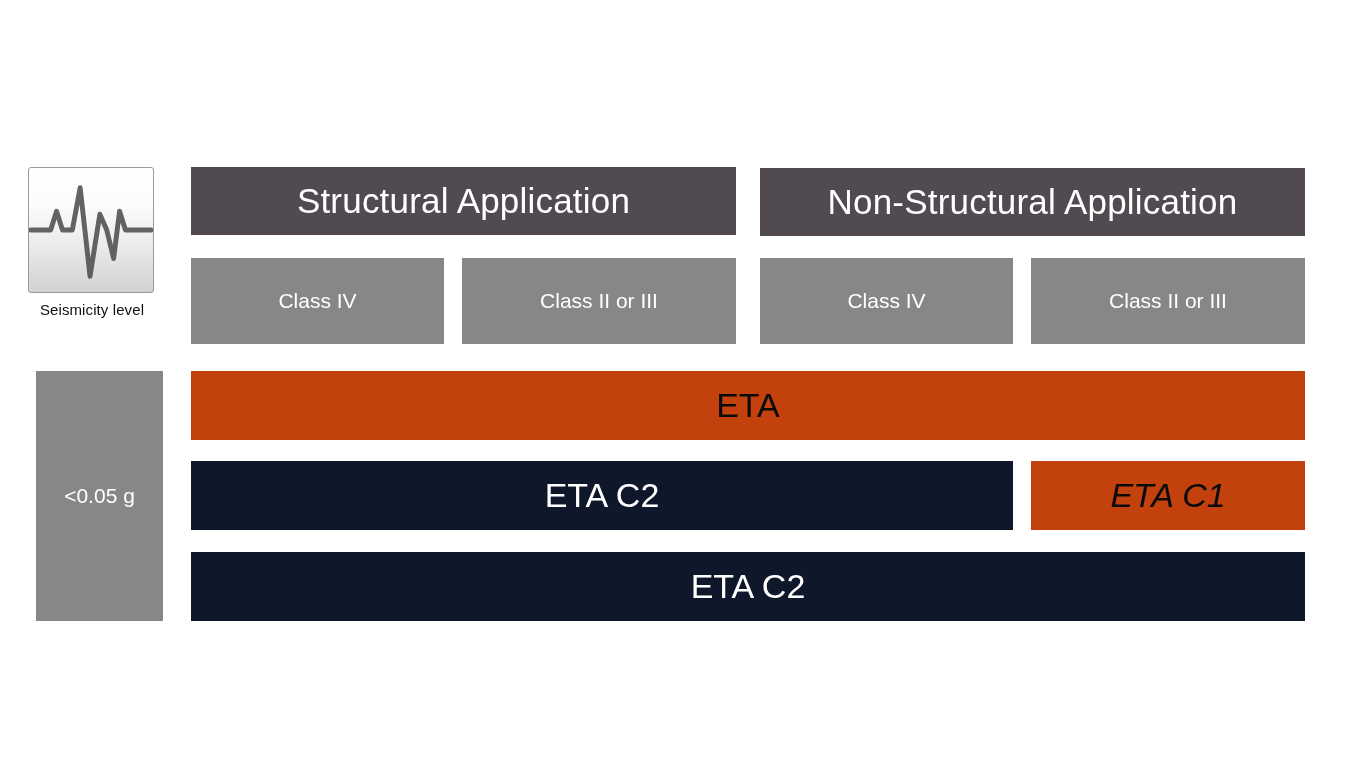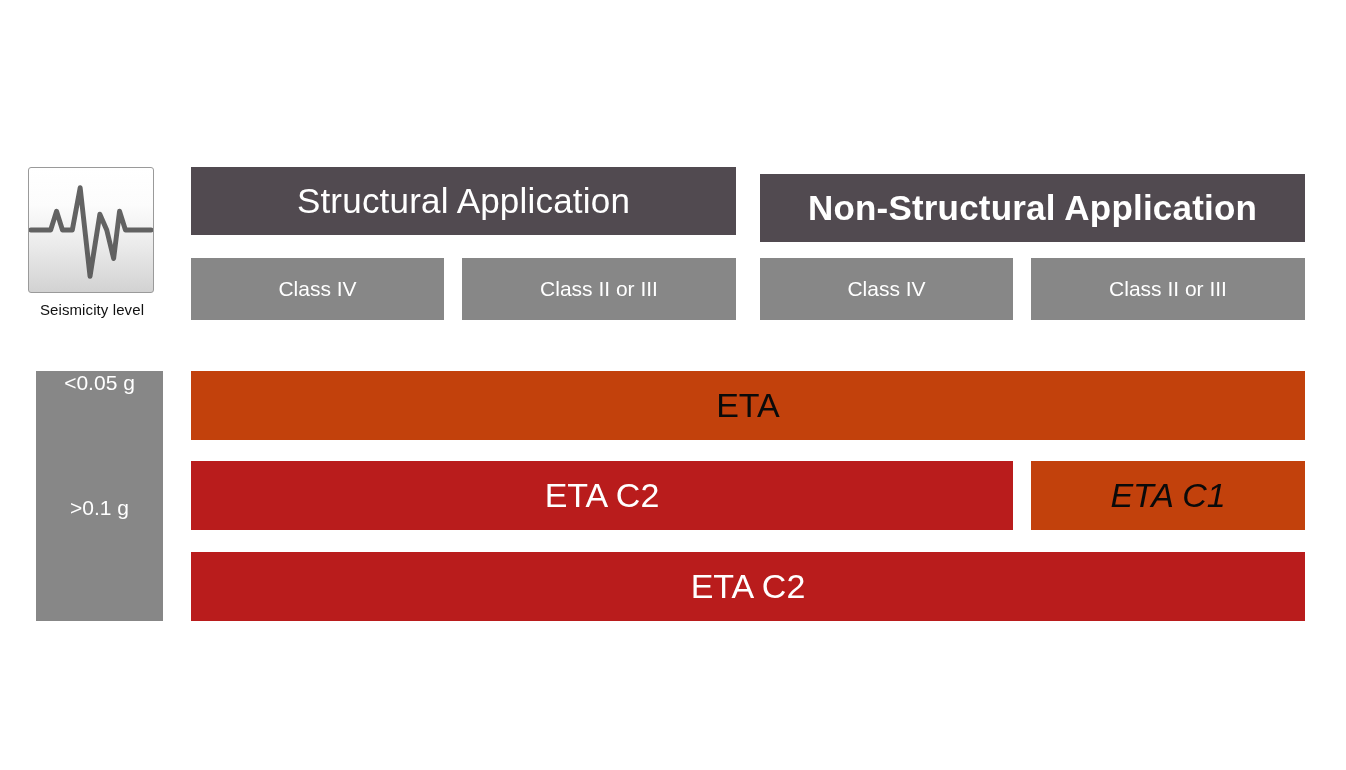--- a/index.html
+++ b/index.html
@@ -70,48 +70,49 @@
     color: #ffffff;
     font-size: 35px;
     height: 68px;
     letter-spacing: 0.2px;
   }
   
   .class-bar {
     background: #878787;
     color: #ffffff;
     font-size: 21px;
-    height: 62px;
+    height: 86px;
   }
   
   .scale-col {
     position: absolute;
     left: 36px;
     top: 371px;
     width: 127px;
     height: 250px;
     background: #878787;
     display: flex;
     flex-direction: column;
   }
   .scale-cell {
     flex: 1 1 0;
     display: flex;
+    align-items: center;
     justify-content: center;
     color: #ffffff;
     font-size: 21px;
   }
 
   
   .eta-light {
     background: #c2410c;
     color: #0a0a0a;
   }
   .eta-dark {
-    background: #b91c1c;
+    background: #0f172a;
     color: #ffffff;
   }
   .eta-row-bar {
     height: 69px;
     font-size: 34px;
   }
   .eta-sub {
     font-size: 25px;
     margin-left: 9px;
     letter-spacing: 0.1px;
@@ -127,43 +128,40 @@
       <svg viewBox="0 0 126 126" preserveAspectRatio="none" aria-hidden="true">
         <path d="M2 63 H22 L28 44 L34 63 L44 63 L52 20 L62 110 L72 47 L79 63 L86 92 L92 44 L98 63 H124" fill="none" stroke="#4d4d4d" stroke-width="5" stroke-linejoin="round" stroke-linecap="round" opacity="0.88"></path>
       </svg>
     </div>
     <div class="legend-caption">Seismicity level</div>
   </div>
 
   <div class="bar col-header" style="left:191px; top:167px; width:545px;">
     <span>Structural Application</span>
   </div>
-  <div class="bar col-header" style="left:760px; top:174px; width:545px;font-weight:bold;">
+  <div class="bar col-header" style="left:760px; top:168px; width:545px;">
     <span>Non-Structural Application</span>
   </div>
 
   <div class="bar class-bar" style="left:191px; top:258px; width:253px;">
     <span>Class IV</span>
   </div>
   <div class="bar class-bar" style="left:462px; top:258px; width:274px;">
     <span>Class II or III</span>
   </div>
   <div class="bar class-bar" style="left:760px; top:258px; width:253px;">
     <span>Class IV</span>
   </div>
   <div class="bar class-bar" style="left:1031px; top:258px; width:274px;">
     <span>Class II or III</span>
   </div>
 
   <div class="scale-col">
     <div class="scale-cell">
       <span>&lt;0.05 g</span>
-    </div>
-    <div class="scale-cell">
-      <span>&gt;0.1 g</span>
     </div>
   </div>
 
   <div class="bar eta-row-bar eta-light" style="left:191px; top:371px; width:1114px;">
     <span>ETA</span>
   </div>
 
   <div class="bar eta-row-bar eta-dark" style="left:191px; top:461px; width:822px;">
     <span>ETA C2</span>
   </div>

